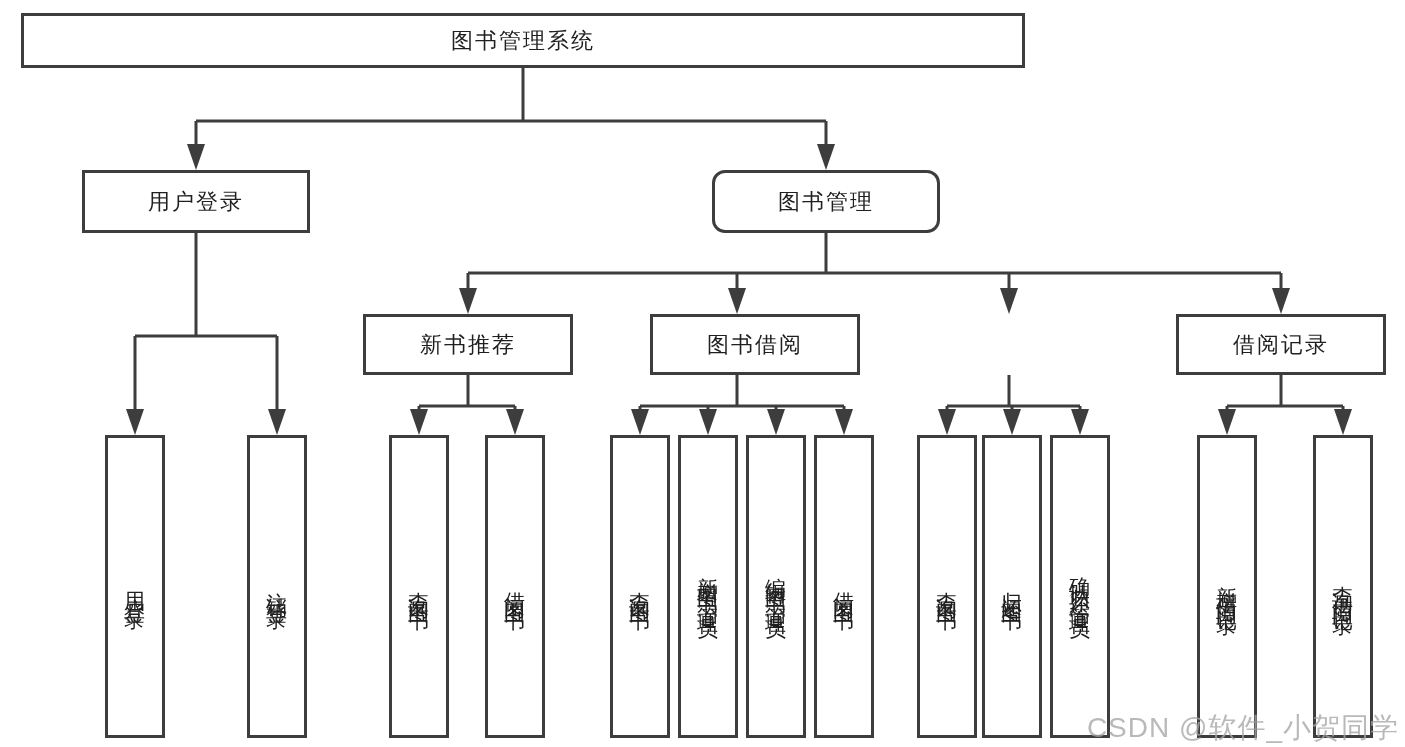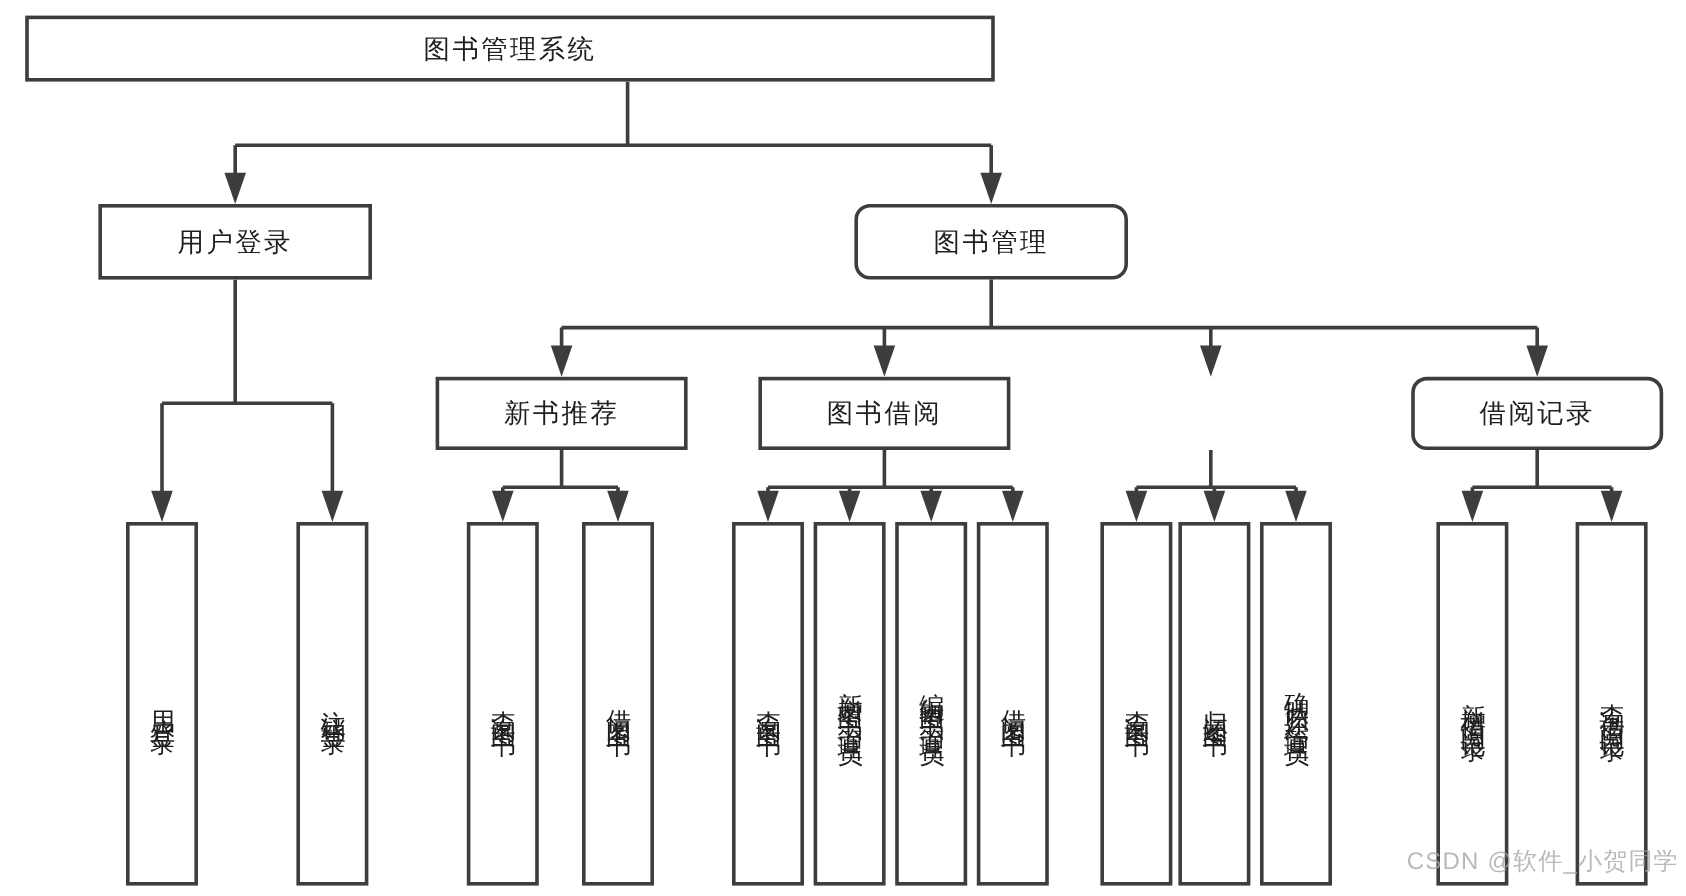--- a/index.html
+++ b/index.html
@@ -31,38 +31,38 @@
     display:flex;
     align-items:center;
     justify-content:center;
   }
   .hlabel{
     font-size:22px;
     letter-spacing:2px;
     white-space:nowrap;
     color:var(--text);
   }
-  .node.root{left:21px;top:13px;width:808px;height:55px;}
+  .node.root{left:21px;top:13px;width:1004px;height:55px;}
   .node.lvl2{top:170px;width:228px;height:63px;}
   .node.lvl3{top:314px;width:210px;height:61px;}
   .node.leaf{top:435px;width:60px;height:303px;}
   .vlabel{
     writing-mode:vertical-rl;
     text-orientation:mixed;
     font-size:21px;
     letter-spacing:6px;
     line-height:1;
     color:var(--text);
     white-space:nowrap;
   }
   .watermark{
     position:absolute;
     right:6px;
-    bottom:16px;
-    font-size:20px;
+    bottom:0;
+    font-size:28px;
     letter-spacing:1px;
     color:var(--wm);
     z-index:5;
     white-space:nowrap;
   }
 </style>
 </head>
 <body>
 
 <div class="canvas">
@@ -107,24 +107,24 @@
   <div class="node lvl2" style="left:82px;">
     <span class="hlabel">用户登录</span>
   </div>
   <div class="node lvl2" style="left:712px;border-radius:13px;">
     <span class="hlabel">图书管理</span>
   </div>
 
   <div class="node lvl3" style="left:363px;">
     <span class="hlabel">新书推荐</span>
   </div>
-  <div class="node lvl3" style="left:632px;">
+  <div class="node lvl3" style="left:650px;">
     <span class="hlabel">图书借阅</span>
   </div>
-  <div class="node lvl3" style="left:1176px;border-radius:13px;">
+  <div class="node lvl3" style="left:1176px;">
     <span class="hlabel">借阅记录</span>
   </div>
 
   <div class="node leaf" style="left:105px;">
     <span class="vlabel">用户登录</span>
   </div>
   <div class="node leaf" style="left:247px;">
     <span class="vlabel">注销登录</span>
   </div>
 

